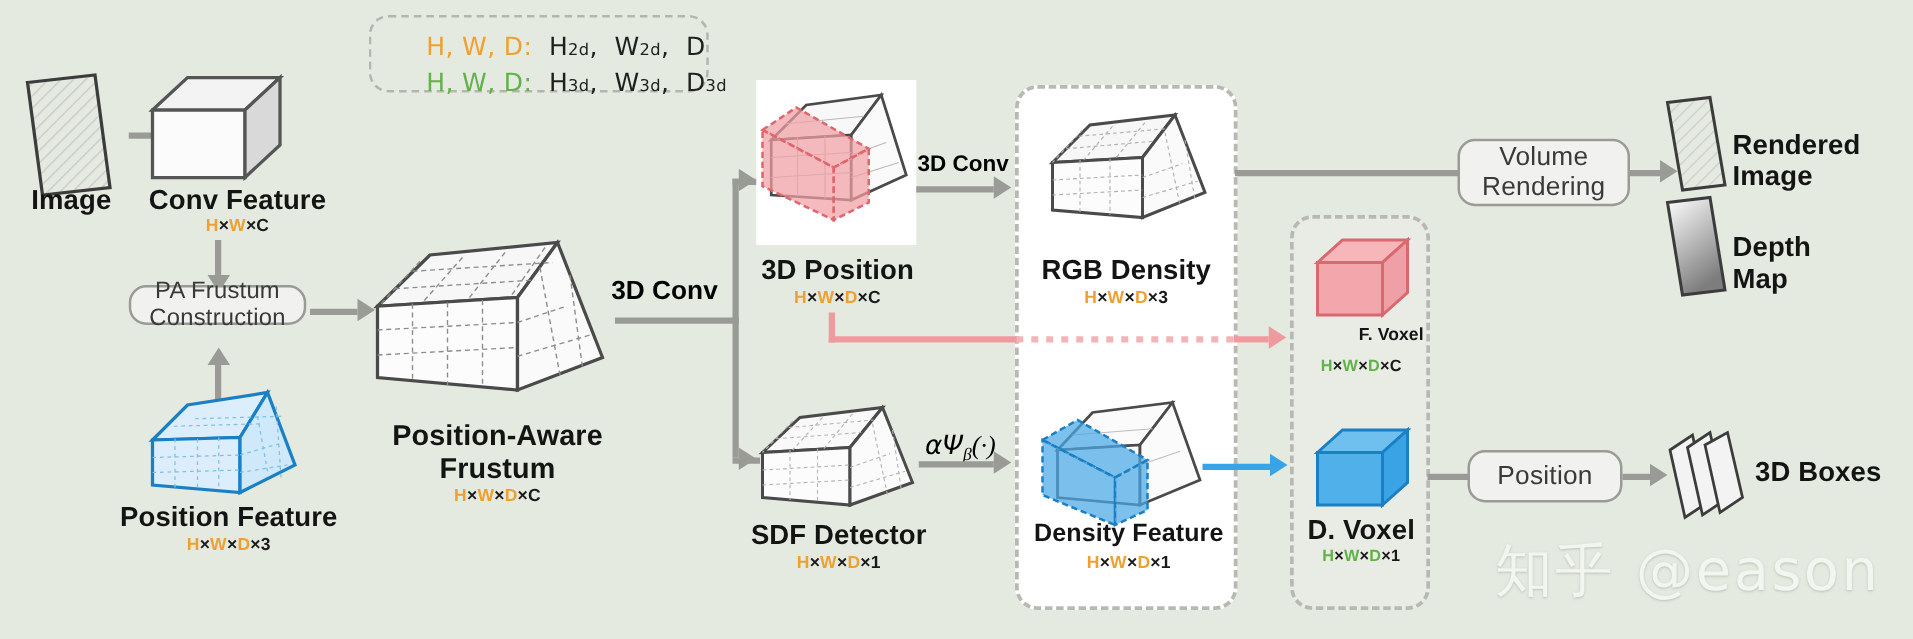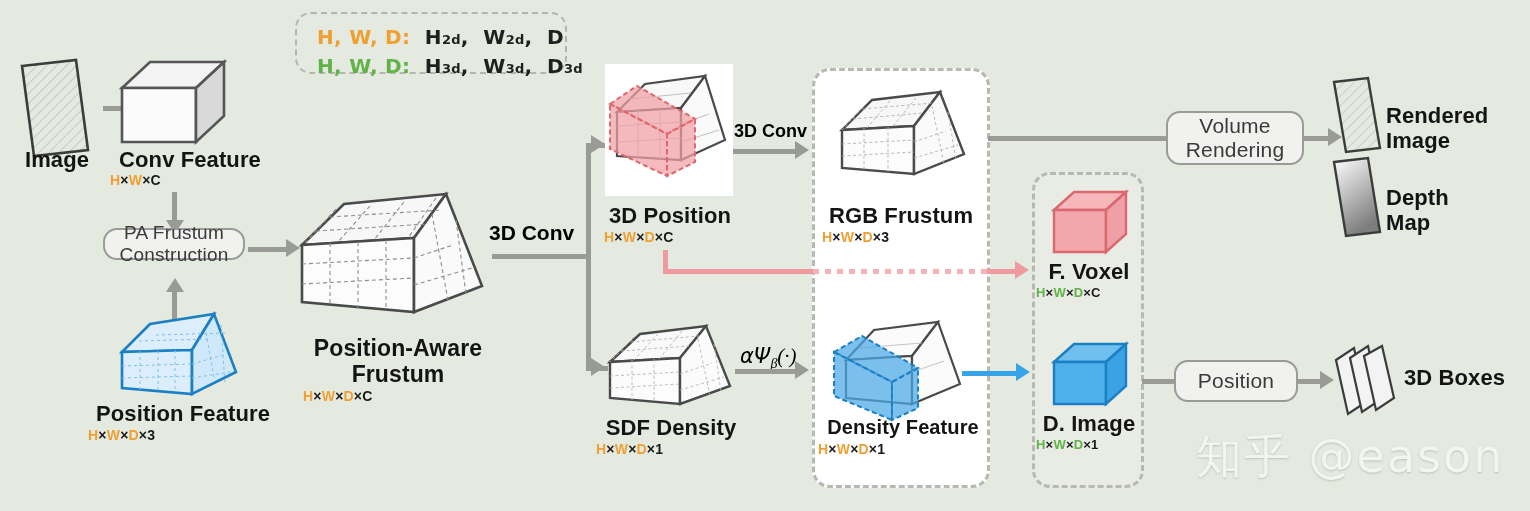--- a/index.html
+++ b/index.html
@@ -12,21 +12,21 @@
   }
   #stage{position:absolute;left:0;top:0;width:1530px;height:511px;}
   .abs{position:absolute;}
 
   
   .title{
     font-weight:bold;color:#141414;text-align:center;
     line-height:1.12;letter-spacing:.1px;
   }
   .dim{
-    font-size:14px;font-weight:bold;
+    font-size:14px;font-weight:bold;text-align:center;
     color:#1a1a1a;letter-spacing:.2px;white-space:nowrap;
   }
   .o{color:#f0a030;}
   .g{color:#62b24a;}
 
   
   .procbox{
     background:#f1f1ef;border:2.5px solid #9a9a96;border-radius:14px;
     display:flex;align-items:center;justify-content:center;text-align:center;
     color:#3a3a3a;font-size:21px;line-height:1.15;letter-spacing:.2px;
@@ -70,22 +70,22 @@
     font-size:21px;font-weight:bold;color:#000000;white-space:nowrap;
   }
   .arrowlabel.math{font-family:"Liberation Serif",serif;font-style:italic;font-weight:normal;font-size:21px;}
 
   
   #legend{
     border:2.5px dashed #b5b5b0;border-radius:16px;box-sizing:border-box;
     padding:9px 18px 10px 20px;
   }
   #legend .row{
-    font-size:20px;font-weight:bold;white-space:nowrap;color:#1f1f1f;
-    line-height:1.45;letter-spacing:.3px;font-family:"DejaVu Sans",sans-serif;
+    font-size:20px;font-weight:normal;white-space:nowrap;color:#1f1f1f;
+    line-height:1.45;letter-spacing:.3px;font-family:"DejaVu Sans",sans-serif;margin-left:24px;
   }
   #legend .sub{font-size:13px;}
 
   
   #wm{
     font-size:46px;color:#f3f6f0;font-weight:500;letter-spacing:2px;
     text-shadow:0 1px 2px rgba(150,160,145,.55);
     font-family:"DejaVu Sans",sans-serif;white-space:nowrap;
   }
   svg{display:block;overflow:visible;}
@@ -262,21 +262,21 @@
           <line x1="6" y1="66" x2="76" y2="62"></line>
         <line x1="28" y1="38" x2="28" y2="78"></line>
           <line x1="50" y1="37" x2="50" y2="80"></line>
         <line x1="94" y1="17" x2="106" y2="74"></line>
           <line x1="110" y1="22" x2="117" y2="70"></line>
         <line x1="76" y1="52" x2="108" y2="41"></line>
           <line x1="76" y1="68" x2="120" y2="55"></line>
       </g>
     </svg>
   </div>
-  <div class="abs title" style="left:596px;top:416px;width:150px;font-size:22px;">SDF Density</div>
+  <div class="abs title" style="left:596px;top:416px;width:150px;font-size:22px;">SDF Detector</div>
   <div class="abs dim" style="left:596px;top:441px;width:150px;">
     <span class="o">H</span>×<span class="o">W</span>×<span class="o">D</span>×1
   </div>
 
   <div class="abs arrowlabel math" style="left:740px;top:344px;">
     <span style="font-family:'DejaVu Sans',sans-serif;">αΨ</span><sub style="font-size:14px;">β</sub>(·)
   </div>
   <div class="abs harrow" style="left:735px;top:369px;width:60px;"></div>
   <div class="abs ahead-r" style="left:795px;top:361px;"></div>
 
@@ -299,21 +299,21 @@
           <line x1="6" y1="68" x2="78" y2="64"></line>
         <line x1="28" y1="40" x2="28" y2="82"></line>
           <line x1="52" y1="39" x2="52" y2="84"></line>
         <line x1="96" y1="18" x2="108" y2="76"></line>
           <line x1="112" y1="24" x2="120" y2="72"></line>
         <line x1="78" y1="54" x2="110" y2="43"></line>
           <line x1="78" y1="70" x2="122" y2="57"></line>
       </g>
     </svg>
   </div>
-  <div class="abs title" style="left:822px;top:204px;width:158px;font-size:22px;">RGB Frustum</div>
+  <div class="abs title" style="left:822px;top:204px;width:158px;font-size:22px;">RGB Density</div>
   <div class="abs dim" style="left:822px;top:229px;width:158px;">
     <span class="o">H</span>×<span class="o">W</span>×<span class="o">D</span>×3
   </div>
 
   <div class="abs" style="left:828px;top:316px;">
     <svg width="142" height="104" viewBox="0 0 142 104">
       <g stroke="#4a4a4a" stroke-width="2.2" fill="#fbfbfb">
         <polygon points="18,44 46,14 110,6 84,40"></polygon>
         <polygon points="18,44 84,40 84,88 18,82"></polygon>
         <polygon points="84,40 110,6 132,68 84,88"></polygon>
@@ -345,33 +345,33 @@
 
   <div class="abs dashgroup clear" style="left:1032px;top:172px;width:112px;height:316px;"></div>
 
   <div class="abs" style="left:1050px;top:188px;">
     <svg width="80" height="72" viewBox="0 0 80 72">
       <polygon points="4,22 24,4 76,4 56,22" fill="#f6b6ba" stroke="#d9686f" stroke-width="2.4"></polygon>
       <polygon points="4,22 56,22 56,64 4,64" fill="#f3a7ac" stroke="#d9686f" stroke-width="2.4"></polygon>
       <polygon points="56,22 76,4 76,46 56,64" fill="#efa0a6" stroke="#d9686f" stroke-width="2.4"></polygon>
     </svg>
   </div>
-  <div class="abs title" style="left:1036px;top:260px;width:106px;font-size:22px;">F. Voxel</div>
+  <div class="abs title" style="left:1036px;top:260px;width:106px;font-size:14px;padding-left:24px;">F. Voxel</div>
   <div class="abs dim" style="left:1036px;top:285px;width:106px;font-size:13px;">
     <span class="g">H</span>×<span class="g">W</span>×<span class="g">D</span>×C
   </div>
 
   <div class="abs" style="left:1050px;top:340px;">
     <svg width="80" height="72" viewBox="0 0 80 72">
       <polygon points="4,22 24,4 76,4 56,22" fill="#6fc0ef" stroke="#1b7fc4" stroke-width="2.4"></polygon>
       <polygon points="4,22 56,22 56,64 4,64" fill="#4fb0ea" stroke="#1b7fc4" stroke-width="2.4"></polygon>
       <polygon points="56,22 76,4 76,46 56,64" fill="#3aa3e6" stroke="#1b7fc4" stroke-width="2.4"></polygon>
     </svg>
   </div>
-  <div class="abs title" style="left:1036px;top:412px;width:106px;font-size:22px;">D. Image</div>
+  <div class="abs title" style="left:1036px;top:412px;width:106px;font-size:22px;">D. Voxel</div>
   <div class="abs dim" style="left:1036px;top:437px;width:106px;font-size:13px;">
     <span class="g">H</span>×<span class="g">W</span>×<span class="g">D</span>×1
   </div>
 
   <div class="abs harrow" style="left:988px;top:136px;width:180px;"></div>
   <div class="abs procbox" style="left:1166px;top:111px;width:138px;height:54px;">
     <span>Volume<br>Rendering</span>
   </div>
   <div class="abs harrow" style="left:1304px;top:136px;width:24px;"></div>
   <div class="abs ahead-r" style="left:1328px;top:128px;"></div>

